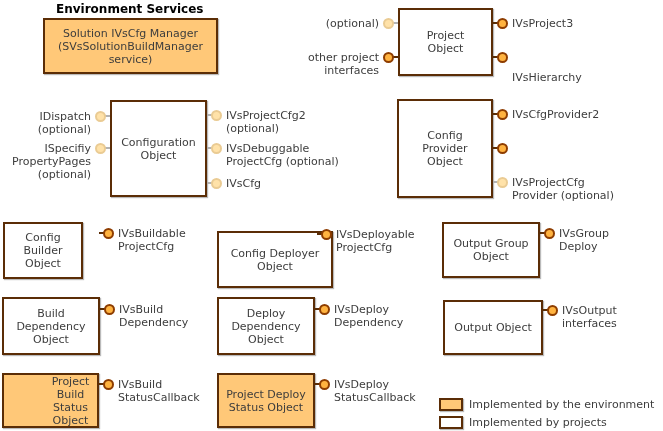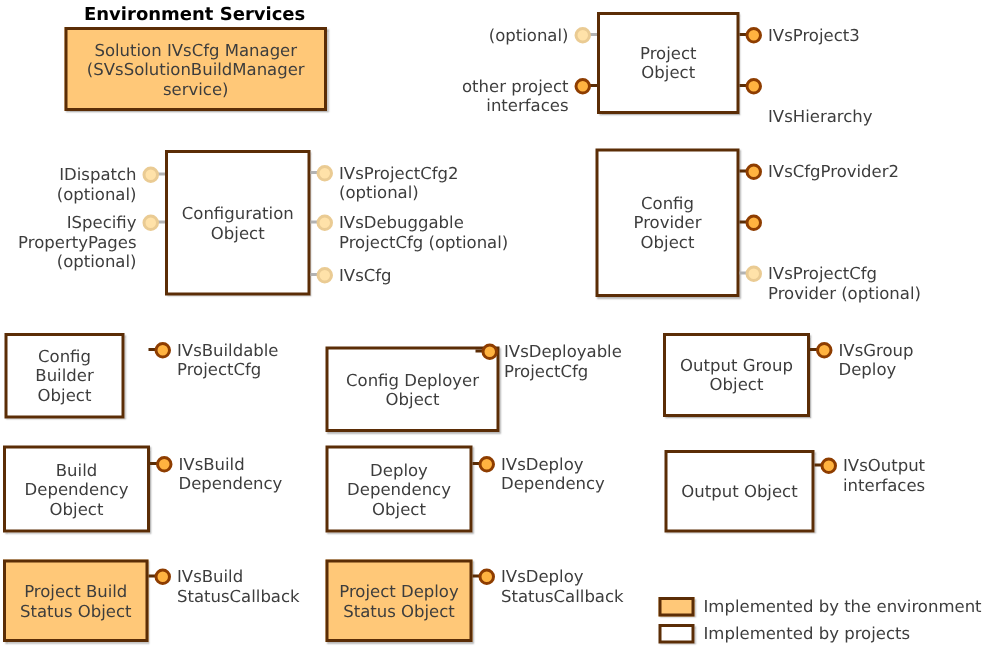--- a/index.html
+++ b/index.html
@@ -200,21 +200,21 @@
   <div class="box" style="left:443px;top:300px;width:100px;height:55px;">
     <div>Output Object</div>
   </div>
   <div class="stem" style="left:543px;top:309px;width:6px;"></div>
   <div class="dot" style="left:547px;top:305px;"></div>
   <div class="lbl" style="left:562px;top:304px;">
     <div>IVsOutput</div>
     <div>interfaces</div>
   </div>
 
-  <div class="box env" style="left:2px;top:373px;width:97px;height:55px;">
+  <div class="box env" style="left:2px;top:373px;width:97px;height:55px;padding-left:40px;">
     <div>Project Build</div>
     <div>Status Object</div>
   </div>
   <div class="stem" style="left:99px;top:383px;width:6px;"></div>
   <div class="dot" style="left:103px;top:379px;"></div>
   <div class="lbl" style="left:118px;top:378px;">
     <div>IVsBuild</div>
     <div>StatusCallback</div>
   </div>
 

